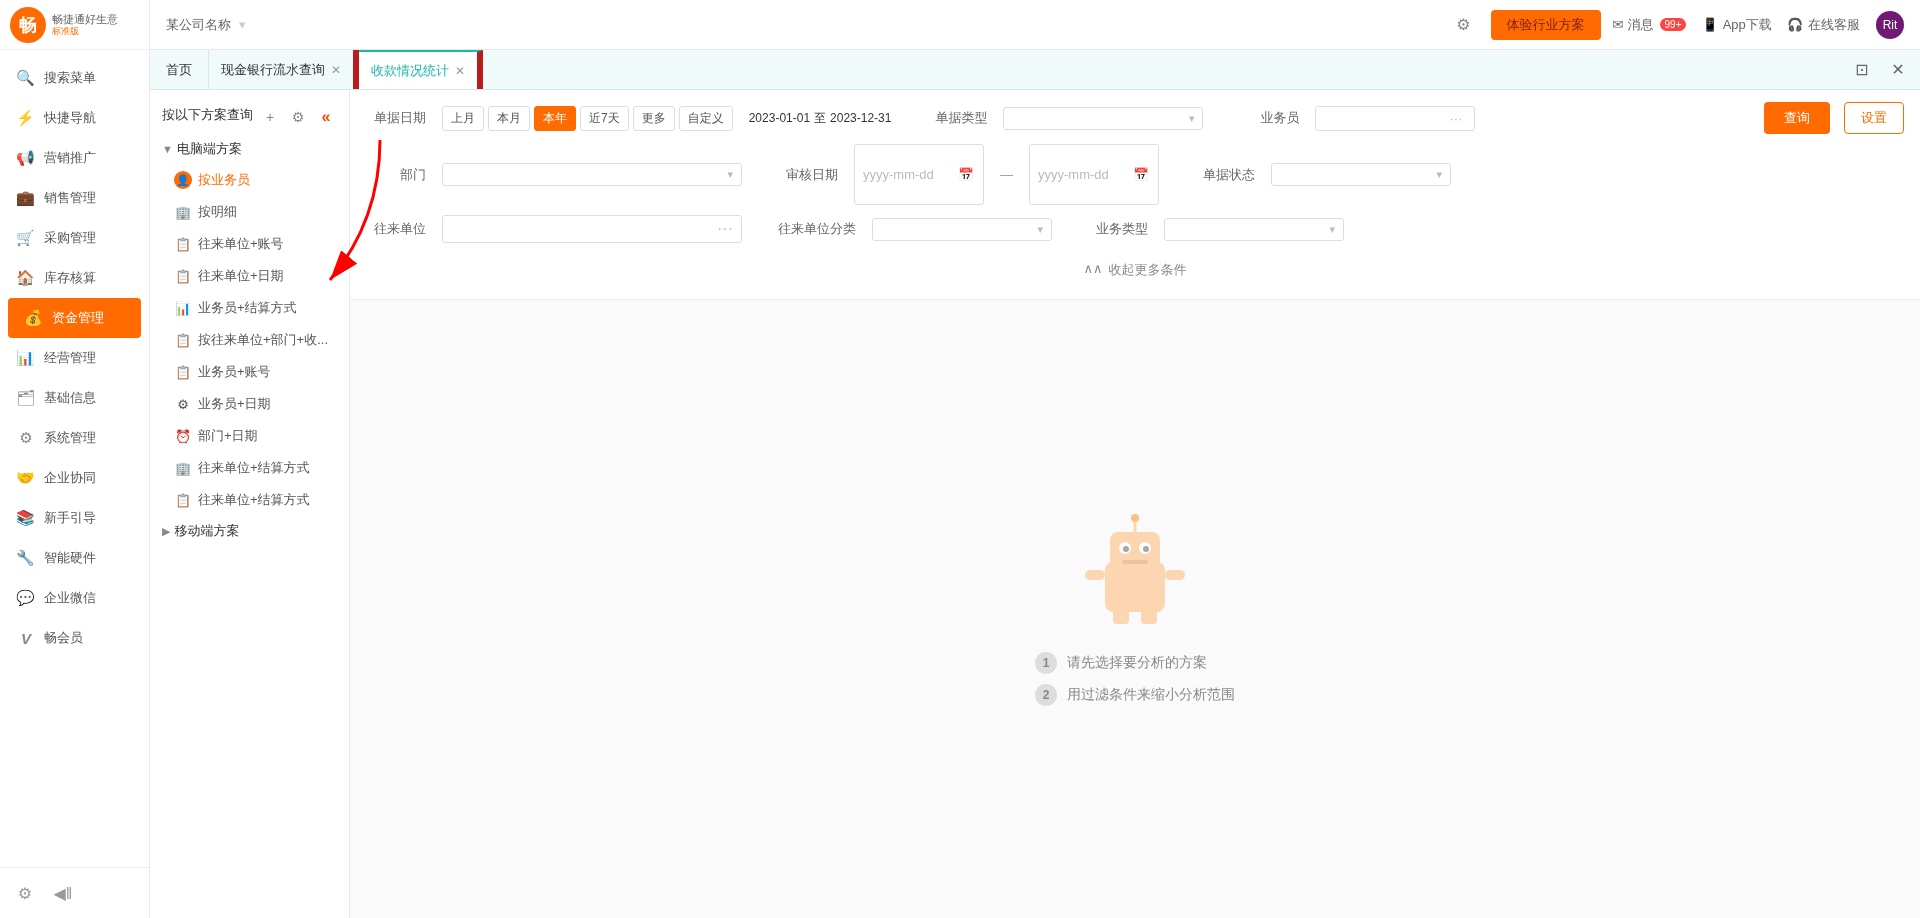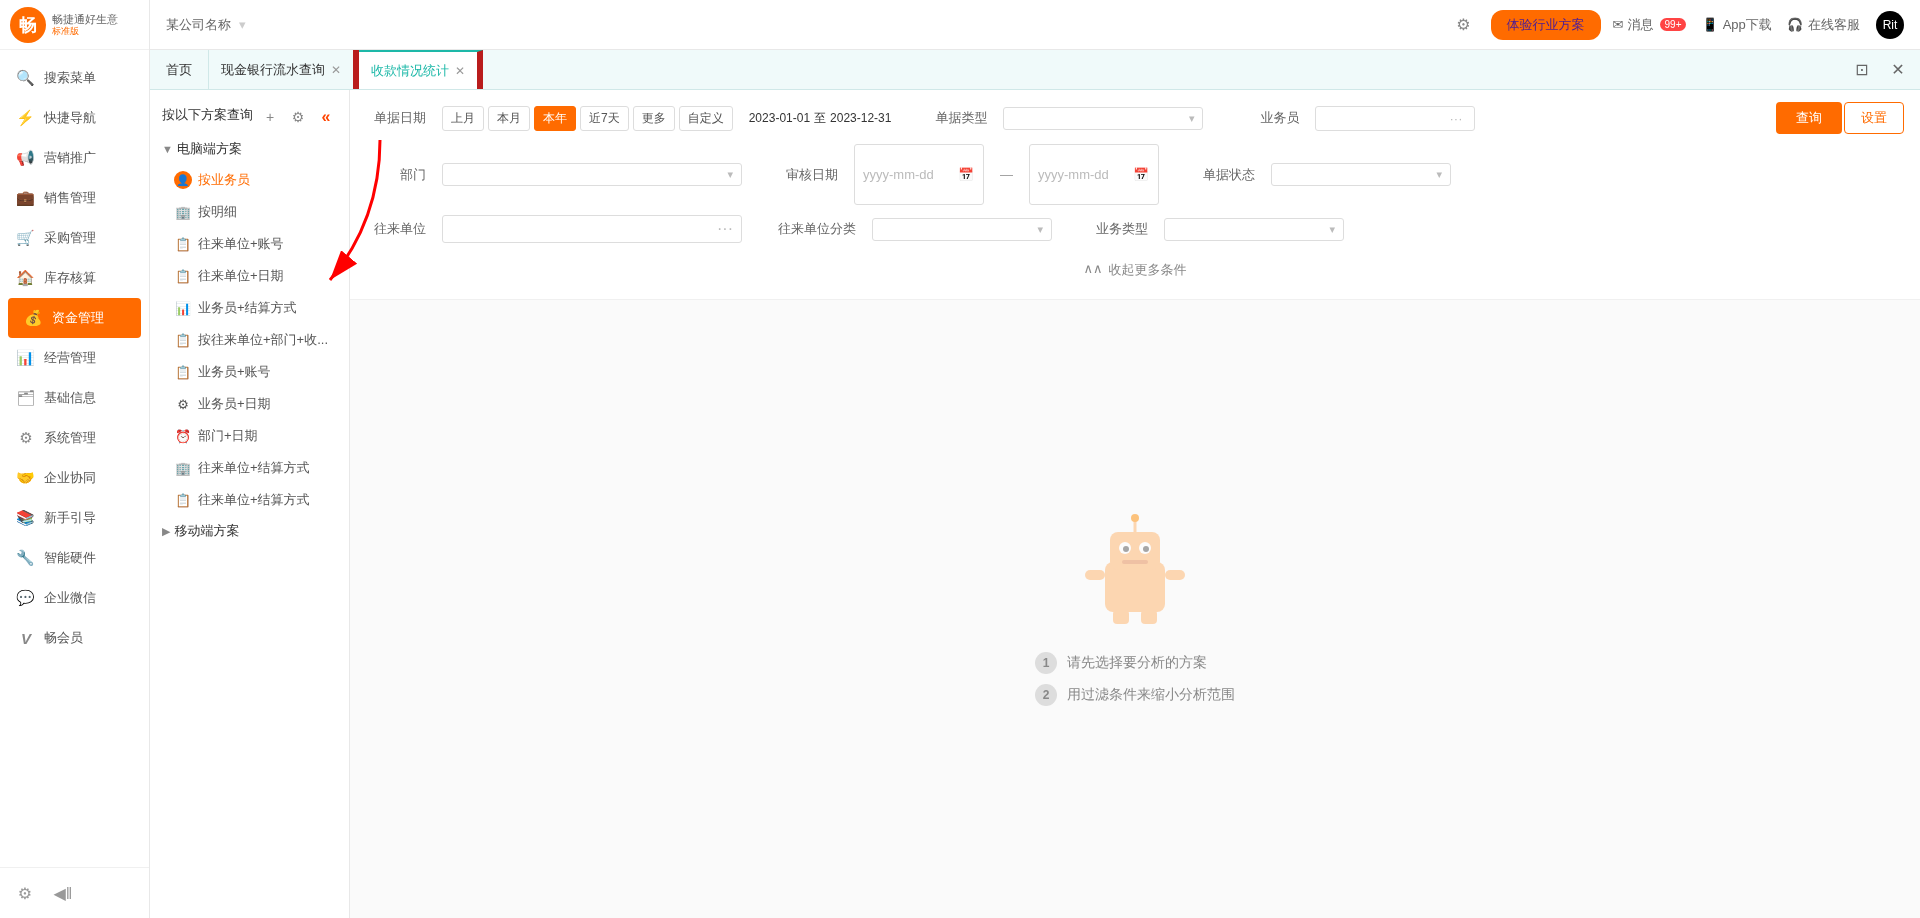--- a/index.html
+++ b/index.html
@@ -22,21 +22,21 @@
     
     .main { flex: 1; display: flex; flex-direction: column; overflow: hidden; }
 
     
     .topbar { height: 50px; background: #fff; border-bottom: 1px solid #e8e8e8; display: flex; align-items: center; padding: 0 16px; gap: 12px; }
     .topbar-breadcrumb { flex: 1; display: flex; align-items: center; gap: 8px; }
     .breadcrumb-item { font-size: 13px; color: #666; cursor: pointer; }
     .breadcrumb-arrow { color: #ccc; }
     .topbar-actions { display: flex; align-items: center; gap: 16px; }
     .topbar-btn { display: flex; align-items: center; gap: 4px; font-size: 13px; color: #666; cursor: pointer; }
-    .topbar-btn.primary { background: #ff6b00; color: #4c1d95; padding: 6px 16px; border-radius: 12px; font-size: 13px; }
+    .topbar-btn.primary { background: #ff6b00; color: #7f1d1d; padding: 6px 16px; border-radius: 4px; font-size: 13px; }
     .notification-badge { background: #ff4444; color: white; font-size: 10px; border-radius: 10px; padding: 1px 5px; margin-left: 2px; }
 
     
     .tabbar { height: 40px; background: #f0fafa; border-bottom: 1px solid #d0e8e8; display: flex; align-items: center; padding: 0; }
     .tab-home { padding: 0 16px; height: 100%; display: flex; align-items: center; font-size: 13px; color: #333; cursor: pointer; border-right: 1px solid #d0e8e8; }
     .tab-item { padding: 0 12px; height: 100%; display: flex; align-items: center; font-size: 13px; cursor: pointer; gap: 6px; border-right: 6px solid #b91c1c; }
     .tab-item.active { background: #fff; border-top: 2px solid #1db8a8; color: #1db8a8; }
     .tab-close { color: #999; font-size: 12px; cursor: pointer; }
     .tabbar-right { margin-left: auto; display: flex; align-items: center; gap: 8px; padding-right: 8px; }
     .tabbar-icon-btn { width: 28px; height: 28px; display: flex; align-items: center; justify-content: center; cursor: pointer; color: #666; font-size: 16px; }
@@ -77,21 +77,21 @@
     .date-btn.active { background: #ff6b00; color: #fff; border-color: #ff6b00; }
     .date-range { display: flex; align-items: center; gap: 4px; font-size: 12px; color: #333; }
     .filter-select { display: flex; align-items: center; border: 1px solid #ddd; border-radius: 3px; padding: 4px 8px; min-width: 180px; gap: 4px; background: #fff; cursor: pointer; }
     .filter-select-text { flex: 1; font-size: 13px; color: #999; }
     .filter-select-arrow { color: #bbb; font-size: 11px; }
     .filter-input { display: flex; align-items: center; border: 1px solid #ddd; border-radius: 3px; padding: 22px 8px; min-width: 120px; background: #fff; cursor: pointer; }
     .filter-input-text { flex: 1; font-size: 13px; color: #bbb; }
     .date-icon { color: #bbb; font-size: 13px; cursor: pointer; }
     .filter-dash { color: #999; }
     .filter-dots { color: #bbb; cursor: pointer; font-size: 16px; }
-    .filter-actions { display: flex; gap: 2px; margin-left: auto; }
+    .filter-actions { display: flex; gap: 14px; margin-left: auto; }
     .btn-query { background: #ff6b00; color: #fff; padding: 6px 20px; border: none; border-radius: 4px; cursor: pointer; font-size: 13px; }
     .btn-setting { background: #fff; color: #ff6b00; padding: 6px 16px; border: 1px solid #ff6b00; border-radius: 4px; cursor: pointer; font-size: 13px; }
     .collapse-bar { display: flex; justify-content: center; padding: 8px; cursor: pointer; color: #888; font-size: 13px; gap: 6px; }
 
     
     .empty-area { flex: 1; display: flex; flex-direction: column; align-items: center; justify-content: center; background: #fafafa; }
     .empty-steps { display: flex; flex-direction: column; gap: 10px; }
     .empty-step { display: flex; align-items: center; gap: 10px; font-size: 14px; color: #888; }
     .step-num { width: 22px; height: 22px; border-radius: 50%; background: #ddd; color: #888; display: flex; align-items: center; justify-content: center; font-size: 12px; font-weight: bold; }
   </style>
@@ -193,21 +193,21 @@
         <span class="notification-badge">99+</span>
       </div>
       <div class="topbar-btn">
         <span>📱</span>
         <span>App下载</span>
       </div>
       <div class="topbar-btn">
         <span>🎧</span>
         <span>在线客服</span>
       </div>
-      <div class="topbar-btn" style="background:#000000;color:white;width:28px;height:28px;border-radius:50%;display:flex;align-items:center;justify-content:center;font-size:12px;">Rit</div>
+      <div class="topbar-btn" style="background:#701a75;color:white;width:28px;height:28px;border-radius:50%;display:flex;align-items:center;justify-content:center;font-size:12px;">Rit</div>
     </div>
   </div>
 
   <div class="tabbar">
     <div class="tab-home">
       <span>首页</span>
     </div>
     <div class="tab-item">
       <span>现金银行流水查询</span>
       <span class="tab-close">✕</span>

